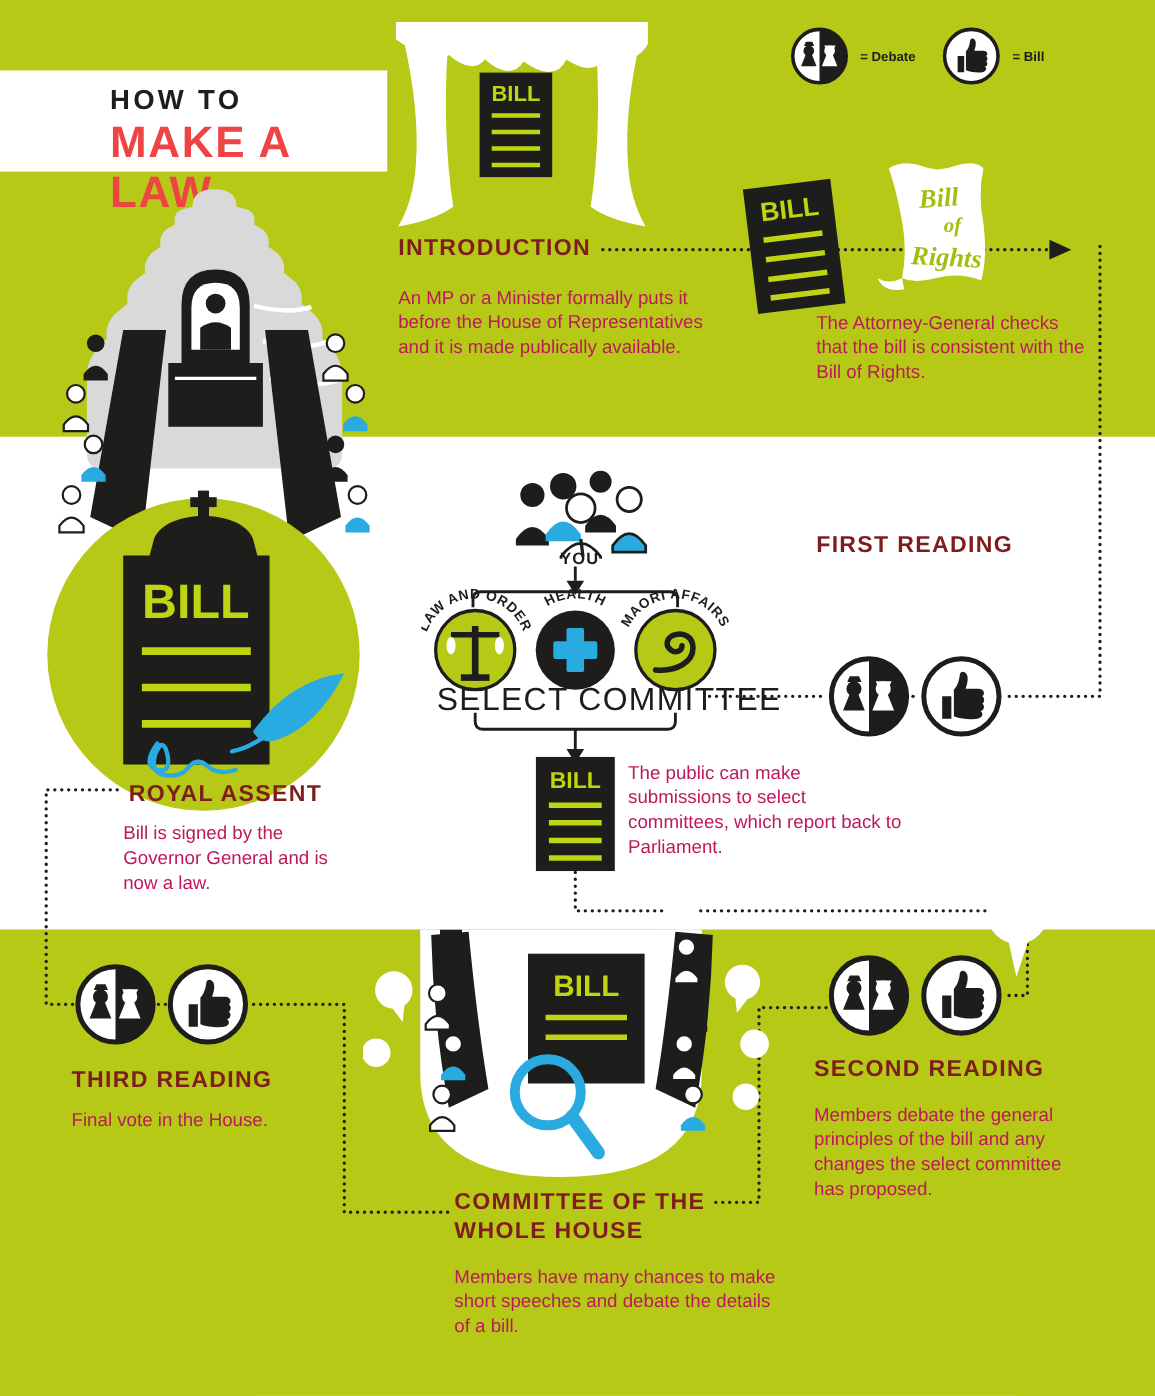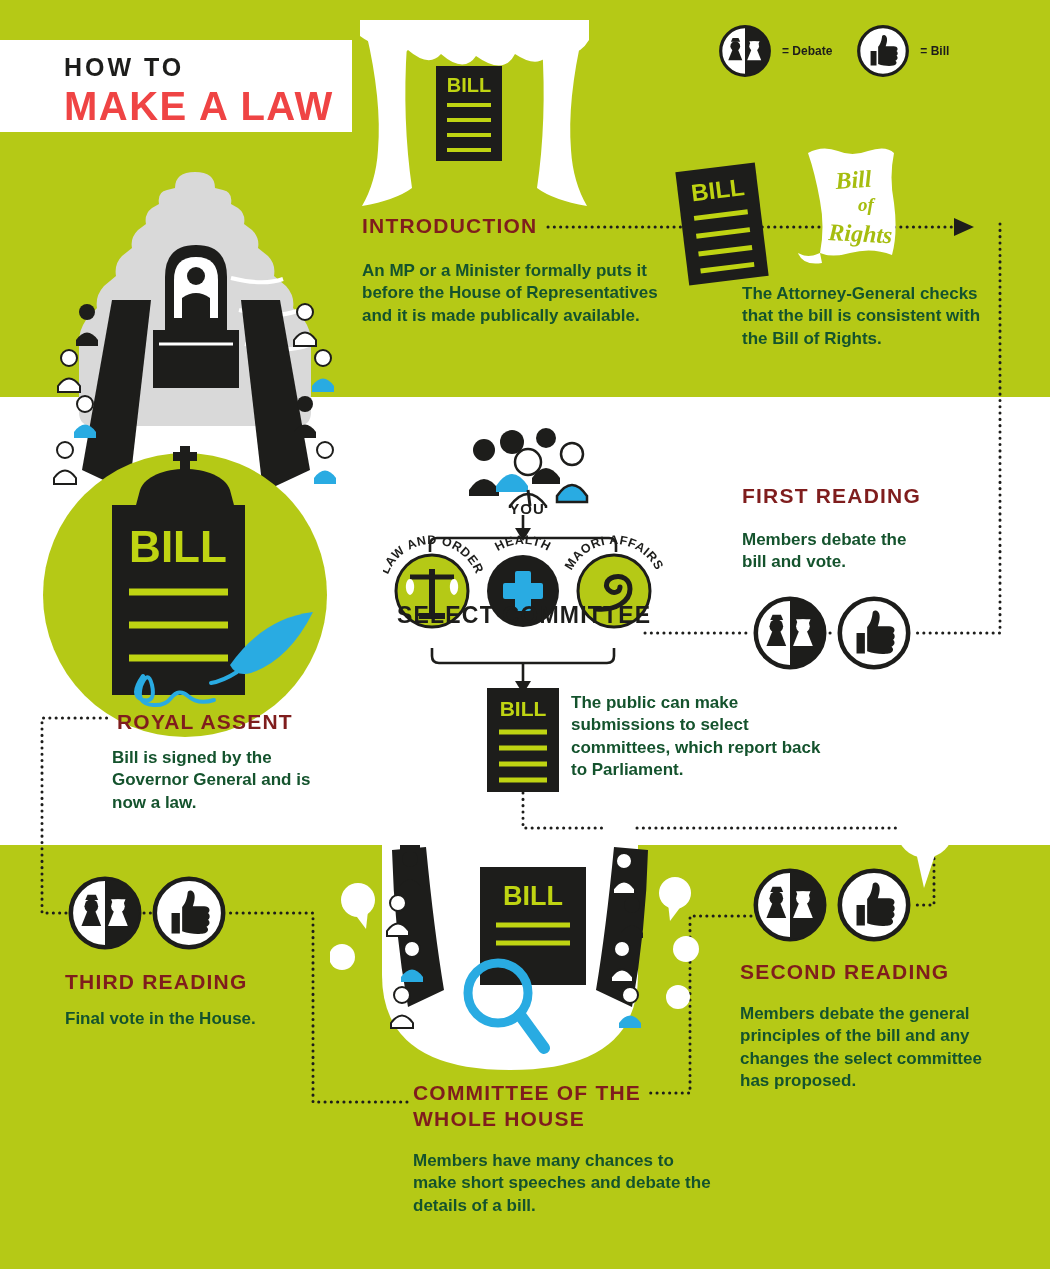--- a/index.html
+++ b/index.html
@@ -4,23 +4,23 @@
 <style>
   html,body{margin:0;padding:0;background:#fff;}
   #page{position:relative;width:1050px;height:1269px;overflow:hidden;background:#fff;
         font-family:"Liberation Sans",sans-serif;color:#1d1d1b;}
   .band{position:absolute;left:0;width:1050px;background:#b5c916;}
   #band-top{top:0;height:397px;}
   #band-bottom{top:845px;height:424px;}
   .abs{position:absolute;}
   .z1{z-index:1}.z2{z-index:2}.z3{z-index:3}
   .heading{font-weight:700;font-size:21px;letter-spacing:1.2px;color:#7f1d1d;}
-  .body-text{font-weight:700;font-size:17px;line-height:1.32;color:#14532d;}
-  #title-box{left:0;top:40px;width:352px;height:92px;background:#fff;z-index:2;
-             padding-left:64px;box-sizing:border-box;}
+  .body-text{font-weight:400;font-size:17px;line-height:1.32;color:#be185d;}
+  #title-box{left:0;top:64px;width:352px;height:92px;background:#fff;z-index:2;
+             padding-left:100px;box-sizing:border-box;}
   #title-kicker{font-size:25px;font-weight:700;letter-spacing:3px;margin-top:13px;}
   #title-main{font-size:40px;font-weight:700;letter-spacing:1.5px;color:#ef4444;margin-top:2px;}
   .legend-row{display:flex;align-items:center;gap:10px;}
   .legend-label{font-size:12px;font-weight:700;}
   .icon52{width:54px;height:54px;display:block;}
   .icon74{width:76px;height:76px;display:block;}
   svg{display:block;}
   .dot{fill:none;stroke:#1d1d1b;stroke-width:3;stroke-dasharray:0.1 6.2;stroke-linecap:round;}
   .solid{fill:none;stroke:#1d1d1b;stroke-width:2.6;}
   .arch{fill:#1d1d1b;}
@@ -272,24 +272,23 @@
         <rect x="132" y="38" width="16" height="40" rx="2"></rect>
         <rect x="120" y="50" width="40" height="16" rx="2"></rect>
       </g>
     </g>
     <g>
       <circle cx="231" cy="58" r="36" fill="#b5c916" stroke="#1d1d1b" stroke-width="3"></circle>
       <text class="curve-label"><textPath href="#arcC" startOffset="50%" text-anchor="middle">MAORI AFFAIRS</textPath></text>
       <path d="M213 76 C 233 78 247 68 247 56 C 247 46 239 42 231 44 C 223 46 221 54 227 58 C 231 61 237 59 237 54" stroke="#1d1d1b" stroke-width="5" fill="none" stroke-linecap="round"></path>
     </g>
   </svg>
-  <div class="abs z3" style="left:397px;top:602px;font-size:23px;font-weight:700;letter-spacing:1.2px">SELECT COMMITTEE</div>
+  <div class="abs z3" style="left:397px;top:620px;font-size:29px;font-weight:400;letter-spacing:1.2px">SELECT COMMITTEE</div>
 
   <div class="abs z3 heading" style="left:742px;top:484px">FIRST READING</div>
-  <div class="abs z3 body-text" style="left:742px;top:529px;width:175px">Members debate the bill and vote.</div>
   <svg class="abs z2 icon74" style="left:752px;top:595px">
       <use href="#sym-debate"></use>
     </svg>
   <svg class="abs z2 icon74" style="left:836px;top:595px">
       <use href="#sym-vote"></use>
     </svg>
 
   <svg class="abs z2" style="left:487px;top:688px" width="72" height="104" viewBox="0 0 72 104">
     <rect x="0" y="0" width="72" height="104" fill="#1d1d1b"></rect>
     <text x="36" y="28" text-anchor="middle" class="bill-green" font-size="21" font-weight="700">BILL</text>

